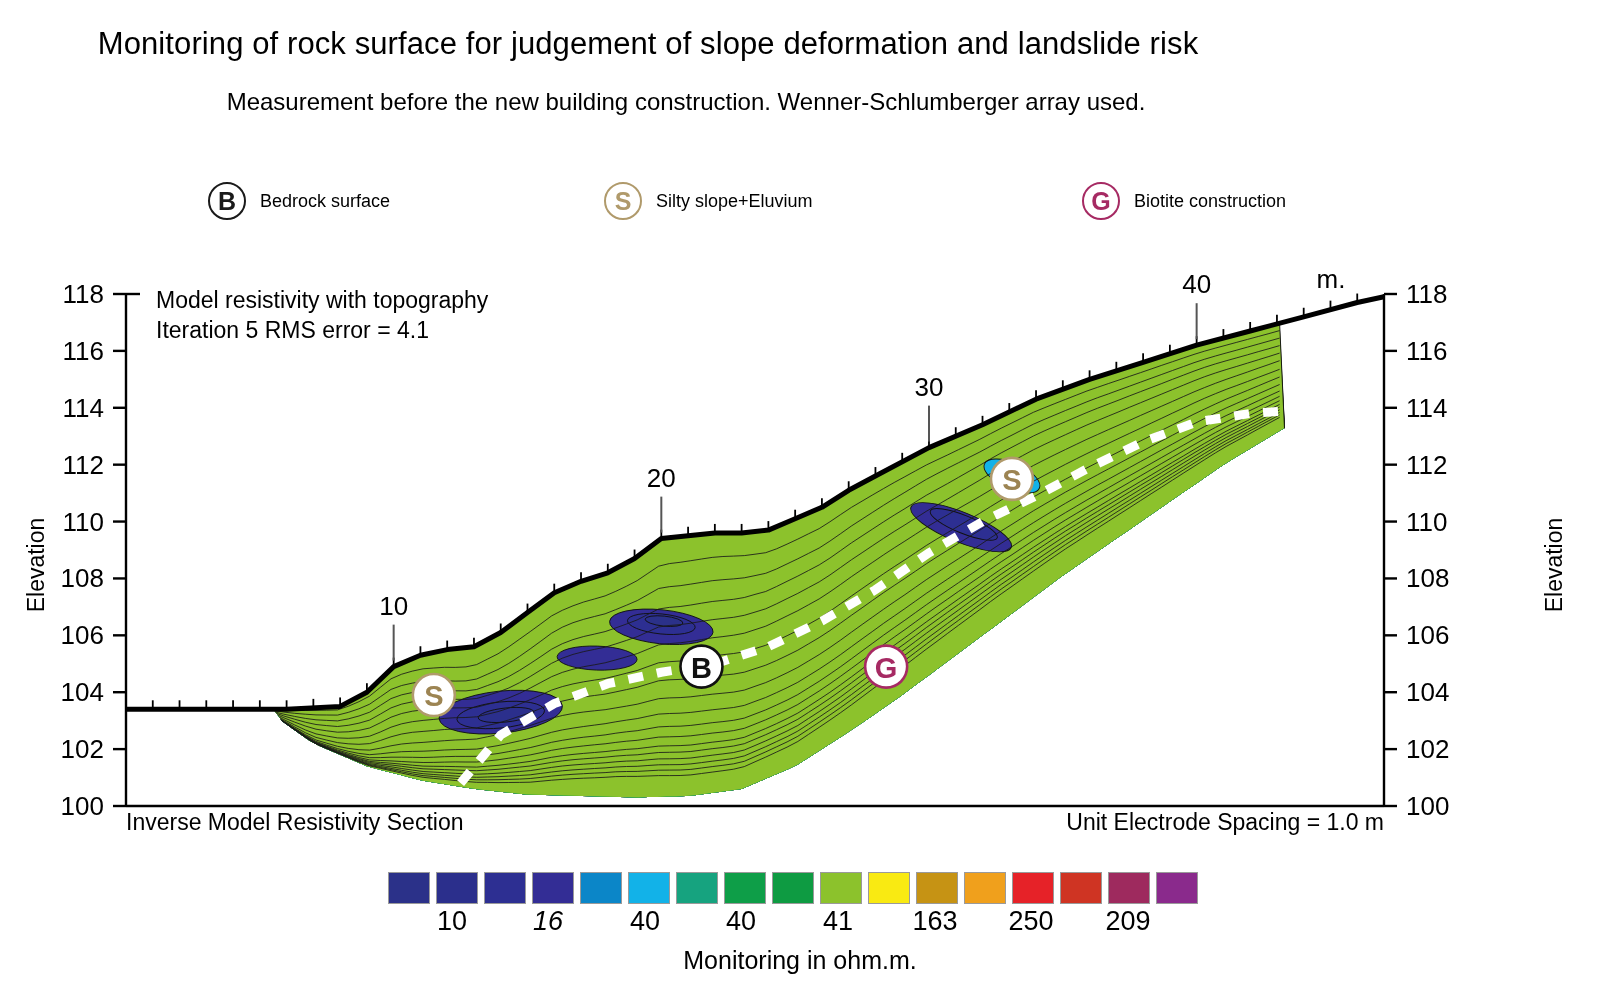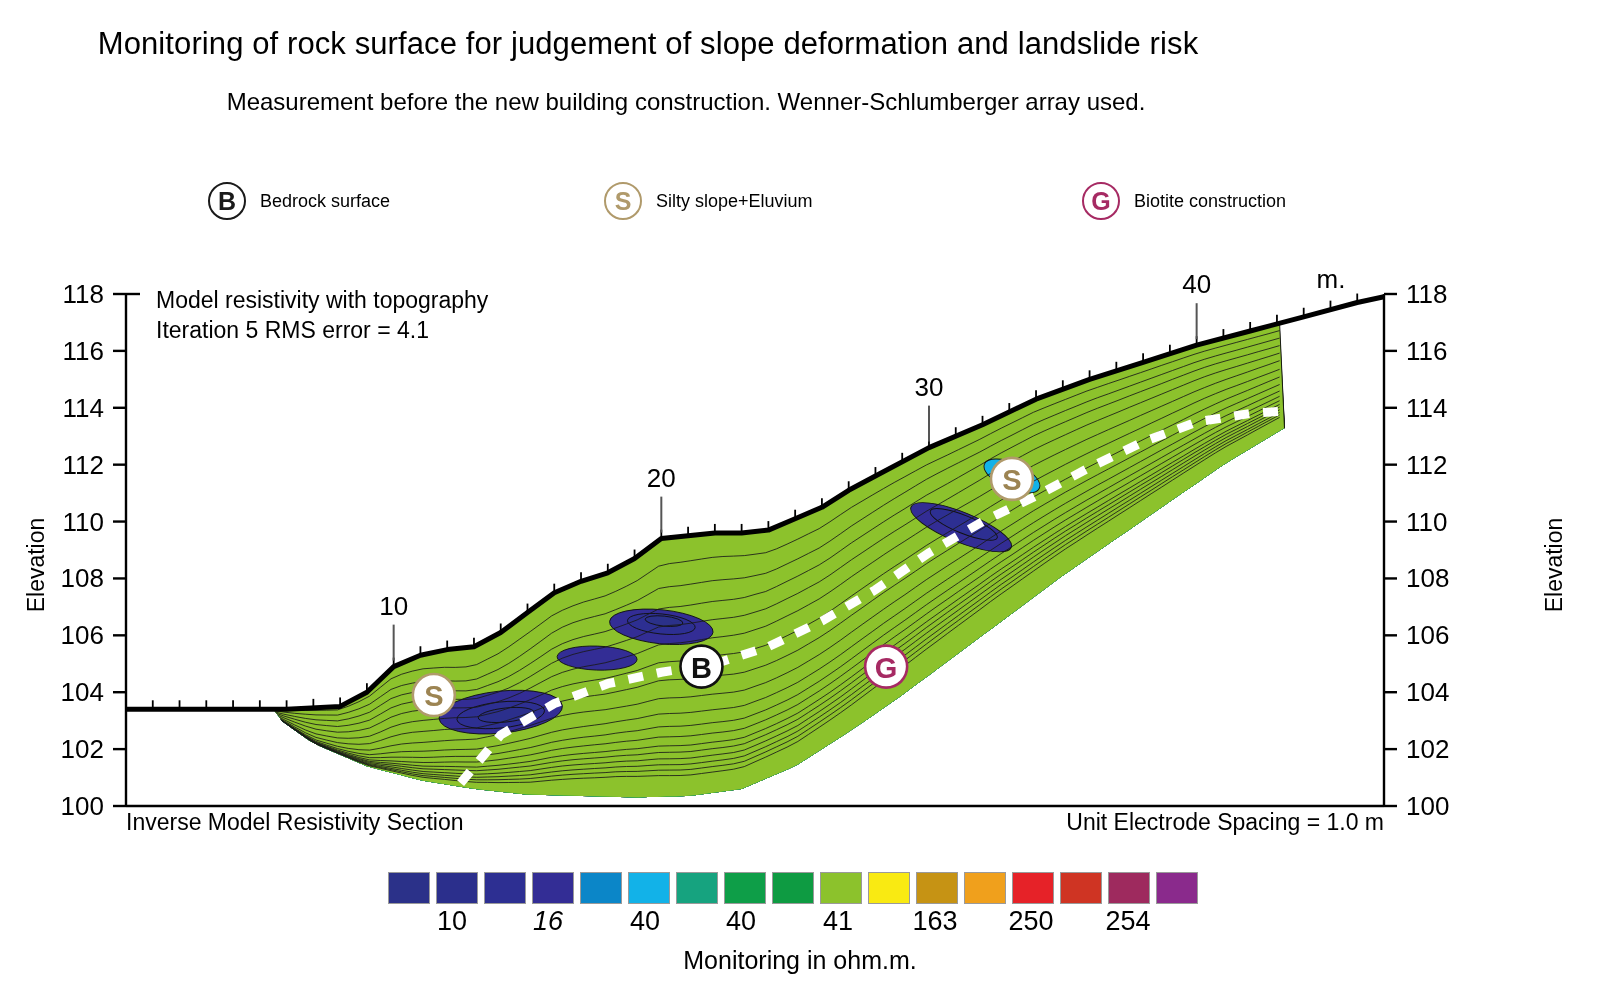--- a/index.html
+++ b/index.html
@@ -326,18 +326,18 @@
         <div class="swatch" style="background: rgb(138, 42, 140);"></div>
       </div>
     <div class="scale-labels" id="scale-labels">
         <div class="scale-label" style="left: 64px;">10</div>
         <div class="scale-label" style="left: 160px; font-style: italic;">16</div>
         <div class="scale-label" style="left: 257px;">40</div>
         <div class="scale-label" style="left: 353px;">40</div>
         <div class="scale-label" style="left: 450px;">41</div>
         <div class="scale-label" style="left: 547px;">163</div>
         <div class="scale-label" style="left: 643px;">250</div>
-        <div class="scale-label" style="left: 740px;">254</div>
+        <div class="scale-label" style="left: 740px;">209</div>
       </div>
     <div class="scale-caption">Monitoring in ohm.m.</div>
   </div>
 
 </div>
 
 </body></html>

